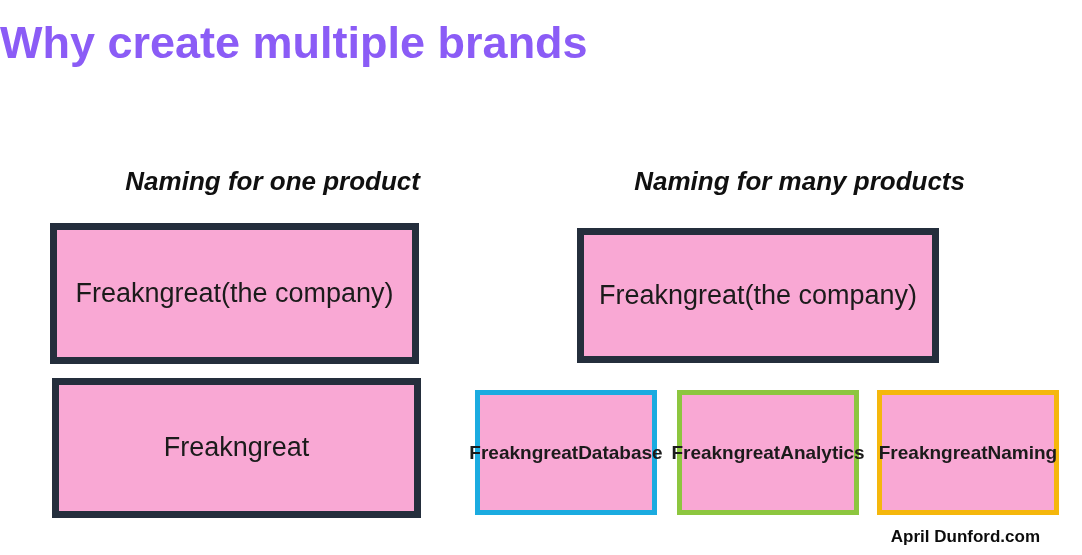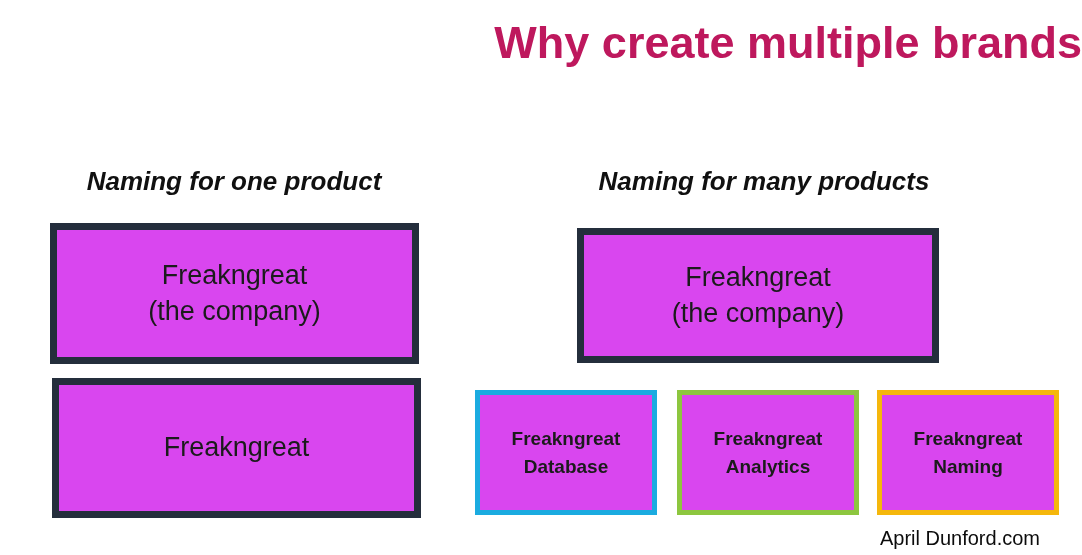--- a/index.html
+++ b/index.html
@@ -10,45 +10,45 @@
     background: #ffffff;
     font-family: "Liberation Sans", "DejaVu Sans", sans-serif;
     color: #141414;
     overflow: hidden;
   }
   .title {
     position: absolute;
     top: 16px;
     left: 0;
     width: 100%;
-    text-align: right;
+    text-align: left;
     font-size: 45px;
     font-weight: 700;
     line-height: 1.2;
-    color: #be185d;
+    color: #8b5cf6;
   }
   .col-heading {
     position: absolute;
     top: 166px;
     font-size: 26px;
     font-style: italic;
     font-weight: 600;
-    text-align: center;
+    text-align: right;
     color: #101010;
     white-space: nowrap;
   }
   .col-heading.left  { left: 48px;  width: 372px; }
   .col-heading.right { left: 563px; width: 402px; }
 
   .box {
     position: absolute;
     box-sizing: border-box;
-    background: #d946ef;
+    background: #f9a8d4;
     display: flex;
-    flex-direction: column;
+    flex-direction: row;
     align-items: center;
     justify-content: center;
     text-align: center;
   }
   .box-dark {
     border: 7px solid #242e3c;
     font-size: 27px;
     font-weight: 400;
     line-height: 1.32;
     color: #1b1b1b;
@@ -68,22 +68,22 @@
     color: #1b1b1b;
   }
   .box-database  { left: 475px; border-color: #1babe0; }
   .box-analytics { left: 677px; border-color: #8dc63f; }
   .box-devops    { left: 877px; border-color: #f5b70c; }
 
   .attribution {
     position: absolute;
     top: 527px;
     right: 42px;
-    font-size: 20px;
-    font-weight: 400;
+    font-size: 17px;
+    font-weight: 700;
     color: #0c0c0c;
   }
 </style>
 </head>
 <body>
 
 <div class="slide">
 
   <div class="title">
     <div>Why create multiple brands</div>

